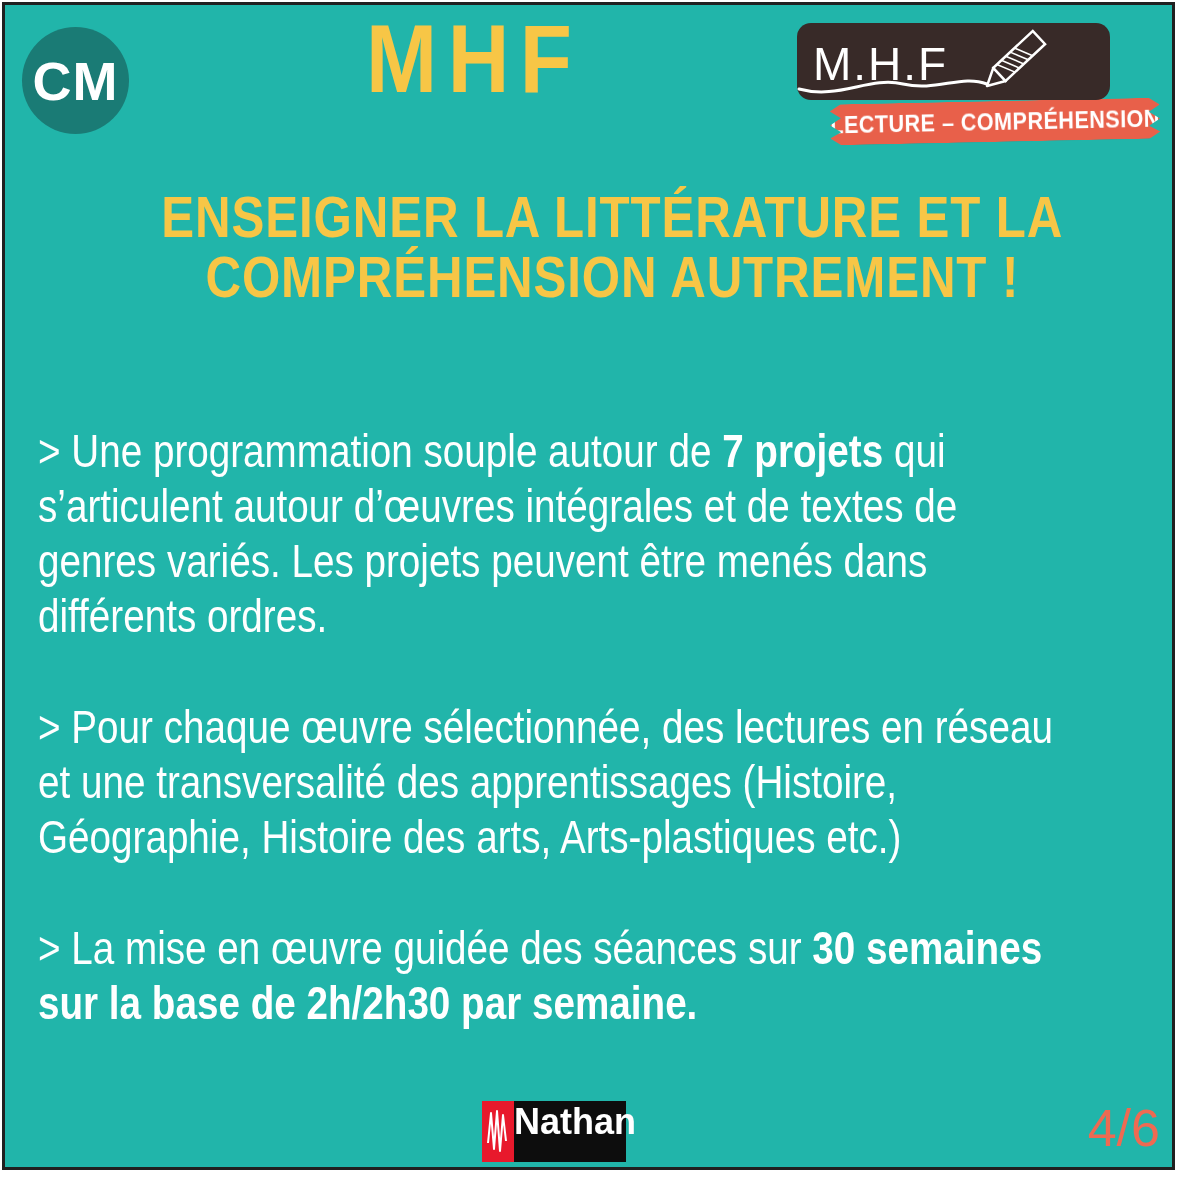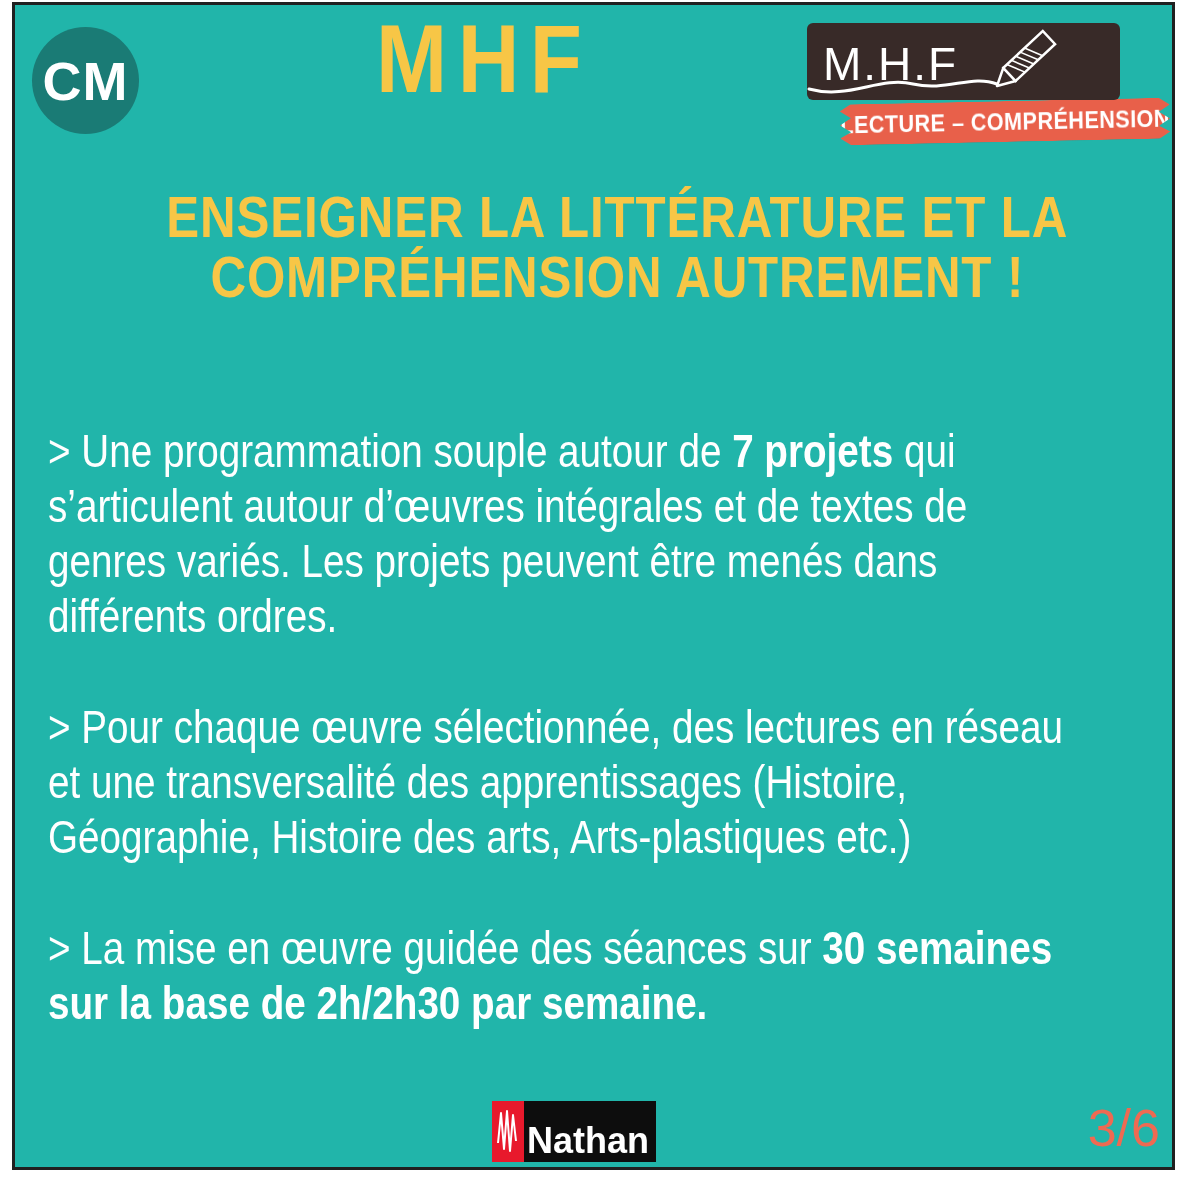--- a/index.html
+++ b/index.html
@@ -11,36 +11,36 @@
     --nathan-red:#e8192c;
     --nathan-black:#0d0d0d;
     --page-coral:#ee6a52;
     --text-white:#ffffff;
     --frame-border:#202020;
   }
   *{margin:0;padding:0;box-sizing:border-box;}
   html,body{width:1182px;height:1177px;}
   body{background:#ffffff;font-family:"Liberation Sans",sans-serif;overflow:hidden;}
   .frame{position:absolute;left:2px;top:2px;right:7px;bottom:7px;
-         border:3px solid var(--frame-border);background:var(--background);margin-left:10px;}
+         border:3px solid var(--frame-border);background:var(--background);}
   .canvas{position:absolute;inset:0;overflow:hidden;}
 
   
   .cm-badge{position:absolute;left:17px;top:22px;width:107px;height:107px;border-radius:50%;
             background:var(--badge-teal);display:flex;align-items:center;justify-content:center;}
   .cm-badge span{color:var(--text-white);font-weight:700;font-size:54px;letter-spacing:1px;}
 
   
   .mhf-title{position:absolute;left:361px;top:1px;color:var(--accent-yellow);
              font-size:97px;font-weight:800;letter-spacing:12px;line-height:1.1;
              transform:scaleX(.88);transform-origin:left top;}
 
   
   .logo-card{position:absolute;left:792px;top:18px;width:313px;height:77px;
-             background:var(--logo-dark);border-radius:6px;z-index:2;}
+             background:var(--logo-dark);border-radius:14px;z-index:2;}
   .logo-acronym{position:absolute;left:16px;top:14px;color:var(--text-white);
                 font-size:46px;font-weight:400;letter-spacing:2px;}
   .logo-art{position:absolute;left:0;top:0;width:313px;height:77px;pointer-events:none;}
   .logo-words{position:absolute;left:207px;top:8px;color:var(--text-white);}
   .logo-word{font-size:19px;line-height:22px;white-space:nowrap;}
   .logo-word .initial{font-size:26px;font-weight:700;}
 
   
   .logo-banner{position:absolute;left:825px;top:96px;width:330px;height:41px;
                background:var(--banner-orange);transform:rotate(-1.2deg);z-index:1;
@@ -56,22 +56,22 @@
            color:var(--accent-yellow);font-size:58px;font-weight:700;line-height:60px;
            letter-spacing:1px;white-space:pre-line;transform:scaleX(.85);transform-origin:center top;}
 
   
   .body-text{position:absolute;left:33px;top:419px;width:1360px;color:var(--text-white);
              font-size:46px;line-height:55px;transform:scaleX(.84);transform-origin:left top;}
   .para{white-space:pre-line;margin:0 0 56px 0;font-weight:400;}
   .para strong{font-weight:700;}
 
   
-  .nathan-logo{position:absolute;left:477px;top:1096px;width:164px;height:61px;
-               background:var(--nathan-black);display:flex;align-items:flex-end;}
+  .nathan-logo{position:absolute;left:477px;top:1096px;width:144px;height:61px;
+               background:var(--nathan-black);display:flex;align-items:flex-start;}
   .nathan-mark{width:32px;height:61px;background:var(--nathan-red);flex:0 0 32px;
                display:flex;align-items:center;justify-content:center;}
   .nathan-word{flex:1;text-align:center;color:var(--text-white);font-size:36px;
                font-weight:600;letter-spacing:0;padding-right:4px;}
 
   
   .page-num{position:absolute;right:12px;top:1093px;color:var(--page-coral);
             font-size:52px;font-weight:400;}
 </style>
 </head>
@@ -123,16 +123,16 @@
 
     <div class="nathan-logo">
       <span class="nathan-mark">
         <svg viewBox="0 0 32 61" width="32" height="61" aria-hidden="true">
           <polyline points="6,42 9,12 12,48 15,10 18,50 21,14 24,40" fill="none" stroke="#ffffff" stroke-width="2" stroke-linejoin="round"></polyline>
         </svg>
       </span>
       <span class="nathan-word">Nathan</span>
     </div>
 
-    <div class="page-num">3/6</div>
+    <div class="page-num">4/6</div>
 
   </div>
 </div>
 
 </body></html>

